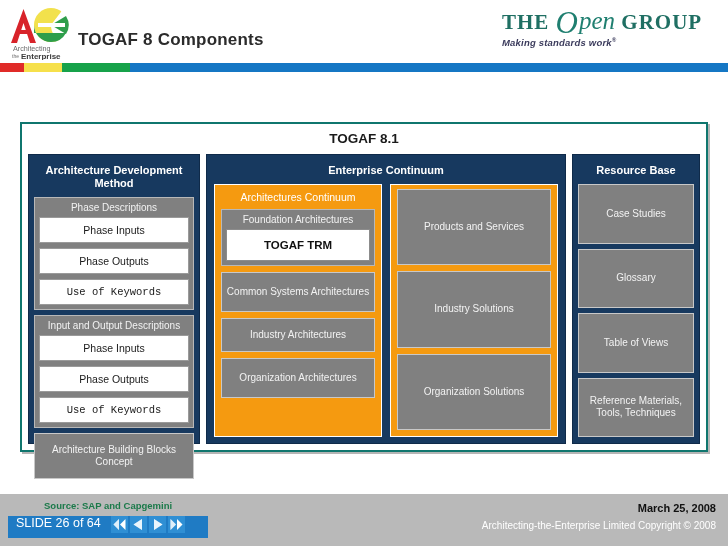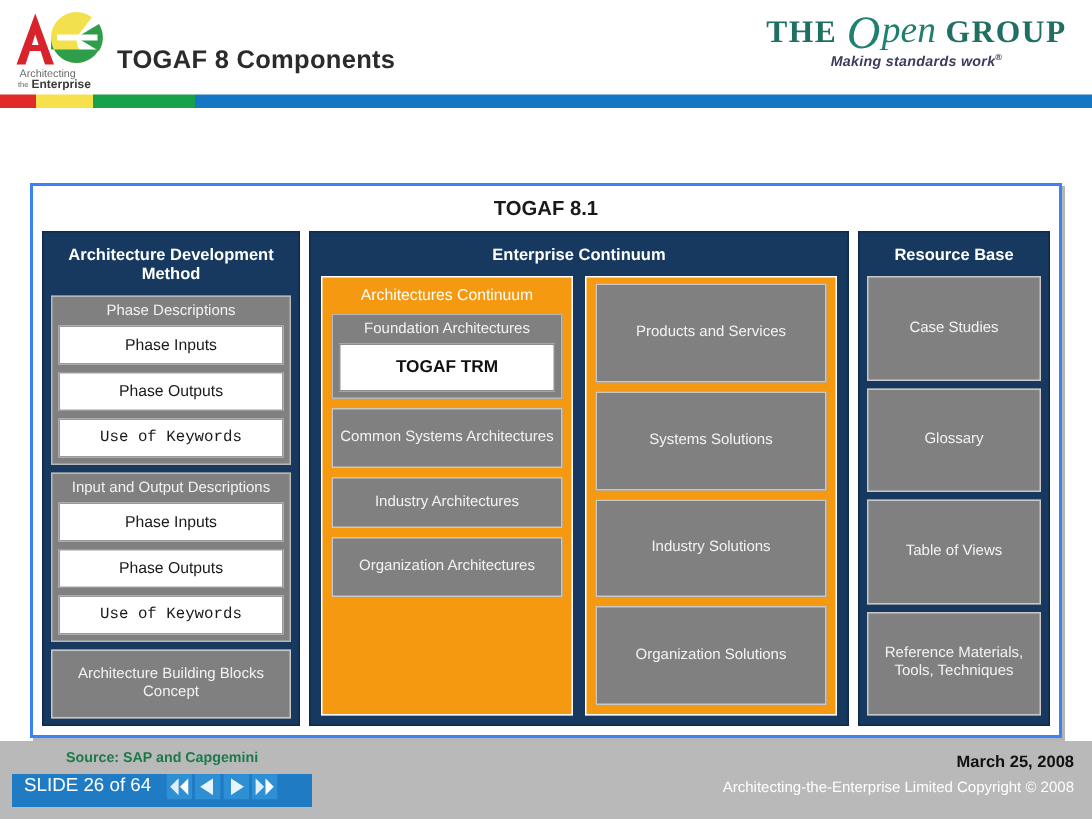--- a/index.html
+++ b/index.html
@@ -20,21 +20,21 @@
     position:absolute;left:8px;top:6px;width:62px;height:54px;
   }
   .logo-ate svg{display:block;}
   .slide-title{
     position:absolute;left:78px;top:30px;
     font-size:17px;font-weight:bold;color:#2b2b2b;
     letter-spacing:0.2px;
   }
   .logo-tog{
     position:absolute;right:8px;top:8px;width:218px;height:48px;
-    text-align:center;
+    text-align:left;
   }
   .tog-line1{
     font-family:"Liberation Serif", serif;
     color:#1f6f63;font-size:21px;font-weight:bold;
     letter-spacing:1px;white-space:nowrap;
     line-height:26px;
   }
   .tog-o{
     font-family:"Liberation Serif", serif;
     font-size:31px;font-style:italic;color:#1f7f70;
@@ -55,22 +55,22 @@
   
   .stripe{position:absolute;left:0;top:63px;width:728px;height:9px;}
   .stripe span{display:block;float:left;height:9px;}
   .s-red{width:24px;background:#e02b28;}
   .s-yellow{width:38px;background:#f6e04b;}
   .s-green{width:68px;background:#17a24a;}
   .s-blue{width:598px;background:#1577c4;}
 
   
   .diagram{
-    position:absolute;left:20px;top:122px;width:688px;height:370px;
-    background:#ffffff;border:2px solid #3b82f6;
+    position:absolute;left:20px;top:122px;width:688px;height:330px;
+    background:#ffffff;border:2px solid #0f766e;
     box-sizing:border-box;
     box-shadow:2px 2px 0 rgba(120,120,120,0.55);
   }
   .diagram-title{
     position:absolute;left:0;top:7px;width:100%;
     text-align:center;font-size:13.5px;font-weight:bold;color:#1a1a1a;
   }
 
   .cols{
     position:absolute;left:6px;top:30px;right:6px;bottom:6px;
@@ -280,23 +280,20 @@
           </div>
           <div class="gsolid" style="min-height:40px;">
             <span>Organization Architectures</span>
           </div>
         </div>
 
         <div class="ocol">
 
           <div class="gsolid" style="flex:1 1 0;">
             <span>Products and Services</span>
-          </div>
-          <div class="gsolid" style="flex:1 1 0;">
-            <span>Systems Solutions</span>
           </div>
           <div class="gsolid" style="flex:1 1 0;">
             <span>Industry Solutions</span>
           </div>
           <div class="gsolid" style="flex:1 1 0;">
             <span>Organization Solutions</span>
           </div>
         </div>
 
       </div>

